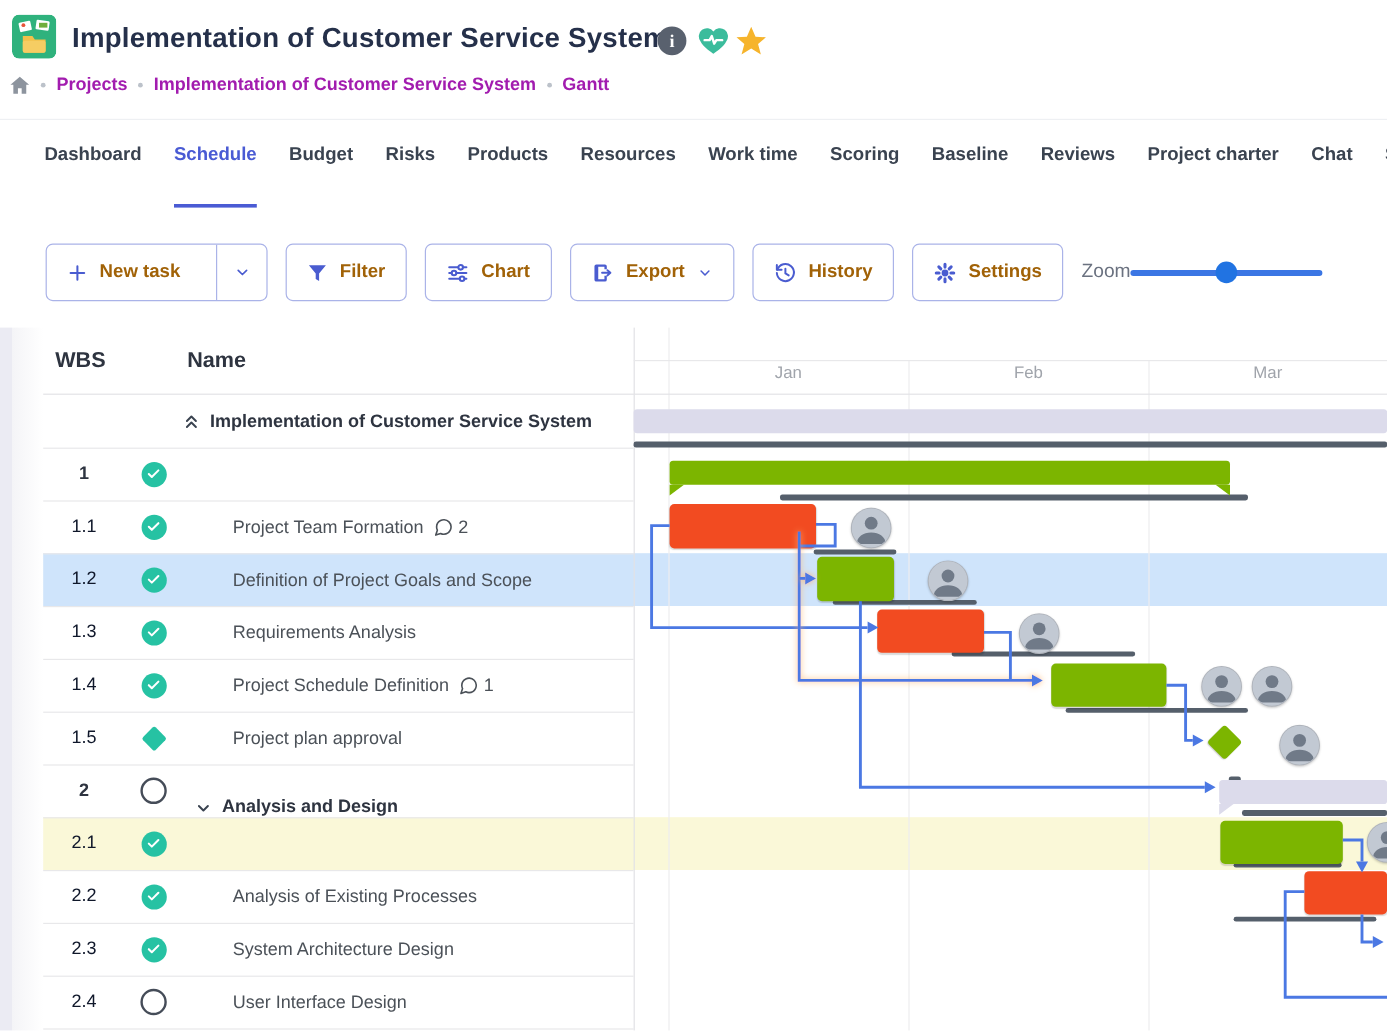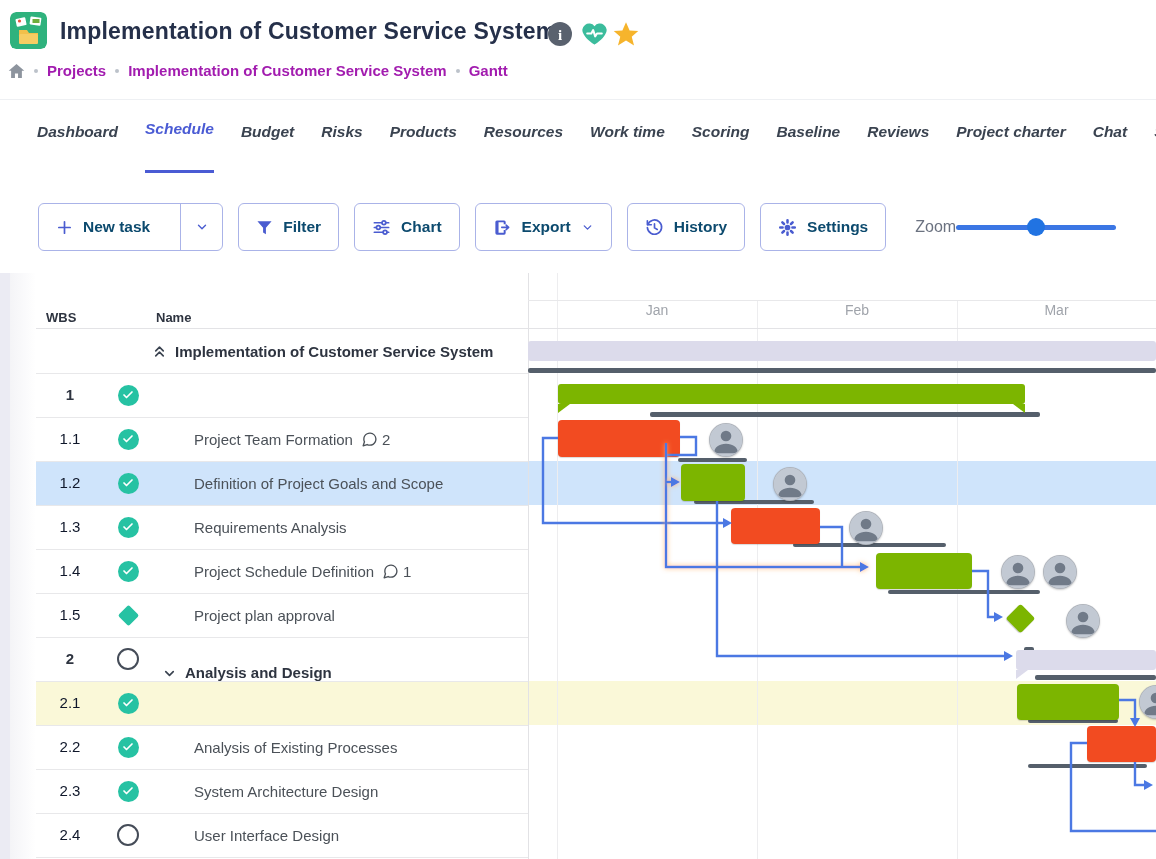--- a/index.html
+++ b/index.html
@@ -8,39 +8,39 @@
   
   .proj-icon{left:10px;top:12px;width:37px;height:37px;border-radius:6px;overflow:hidden;}
   .page-title{left:60px;top:18px;font-size:23px;font-weight:700;color:#25304a;letter-spacing:.2px;white-space:nowrap;}
   .title-ico{top:21px;width:26px;height:26px;}
   .crumbs{left:8px;top:62px;display:flex;align-items:center;gap:9px;font-size:15px;font-weight:600;color:#a21caf;white-space:nowrap;}
   .crumb-dot{width:4px;height:4px;border-radius:50%;background:#bcc2ca;display:inline-block;}
   .crumbs .link{cursor:pointer;}
   .hairline-top{left:0;top:99px;width:1156px;height:1px;background:#eef0f3;}
   
   .tabs{left:37px;top:120px;display:flex;gap:27px;font-size:15.5px;font-weight:600;color:#3a4350;}
-  .tab{padding-bottom:32px;cursor:pointer;white-space:nowrap;display:flex;align-items:flex-end;gap:5px;font-style:italic;}
+  .tab{padding-bottom:32px;cursor:pointer;white-space:nowrap;display:flex;align-items:flex-start;gap:5px;}
   .tab.active{color:#4a5bd4;border-bottom:3px solid #4a5bd4;}
   
   .toolbar{left:38px;top:203px;display:flex;align-items:center;gap:15px;}
-  .btn{display:flex;align-items:center;height:46px;border:1px solid #aab3e8;border-radius:6px;color:#0c4a6e;font-size:15.5px;font-weight:600;background:#fff;cursor:pointer;padding:0 17px;gap:10px;white-space:nowrap;}
+  .btn{display:flex;align-items:center;height:46px;border:1px solid #aab3e8;border-radius:6px;color:#a16207;font-size:15.5px;font-weight:600;background:#fff;cursor:pointer;padding:0 17px;gap:10px;white-space:nowrap;}
   .btn svg{flex:0 0 auto;}
   .split{padding:0;}
   .split .main{display:flex;align-items:center;gap:10px;padding:0 20px 0 17px;height:100%;}
   .split .caret-part{display:flex;align-items:center;justify-content:center;width:41px;height:100%;border-left:1px solid #aab3e8;}
-  .zoom-wrap{display:flex;align-items:center;margin-left:14px;}
+  .zoom-wrap{display:flex;align-items:center;margin-left:0;}
   .zoom-label{font-size:16px;color:#6b7280;}
   .slider{position:relative;width:160px;height:18px;cursor:pointer;}
   .slider .track{position:absolute;left:0;right:0;top:7px;height:5px;border-radius:3px;background:#3b76e4;}
   .slider .thumb{position:absolute;top:0;width:18px;height:18px;border-radius:50%;background:#2173e2;}
   
   #stage{left:0;top:273px;width:1156px;height:586px;}
   .vscroll{left:0;top:0;width:10px;height:586px;background:#ebebf3;}
   .lshade{left:10px;top:0;width:26px;height:586px;background:linear-gradient(90deg,#f4f4f7,rgba(255,255,255,0));}
-  .colhead{top:17px;font-size:13px;font-weight:700;color:#2e3440;margin-top:20px;}
+  .colhead{top:17px;font-size:18px;font-weight:700;color:#2e3440;}
   .month{top:29px;text-align:center;font-size:14px;color:#a0a4ab;}
   .gline{background:#ededef;}
   .rowline{height:1px;background:#e8e8ea;}
   .trow{left:0;width:528px;height:44px;cursor:pointer;}
   .wbs{position:absolute;left:50px;top:0;width:40px;line-height:44px;text-align:center;font-size:15px;color:#0f172a;}
   .wbs.b{font-weight:700;color:#2e3440;}
   .stat{position:absolute;left:117px;top:11px;width:22px;height:22px;display:flex;align-items:center;justify-content:center;}
   .stat .done{width:21px;height:21px;border-radius:50%;background:#26c2a3;display:flex;align-items:center;justify-content:center;}
   .stat .open{width:18px;height:18px;border-radius:50%;background:#fff;border:2px solid #454c58;}
   .stat .mile{width:15px;height:15px;background:#26c2a3;border-radius:2px;transform:rotate(45deg);}

